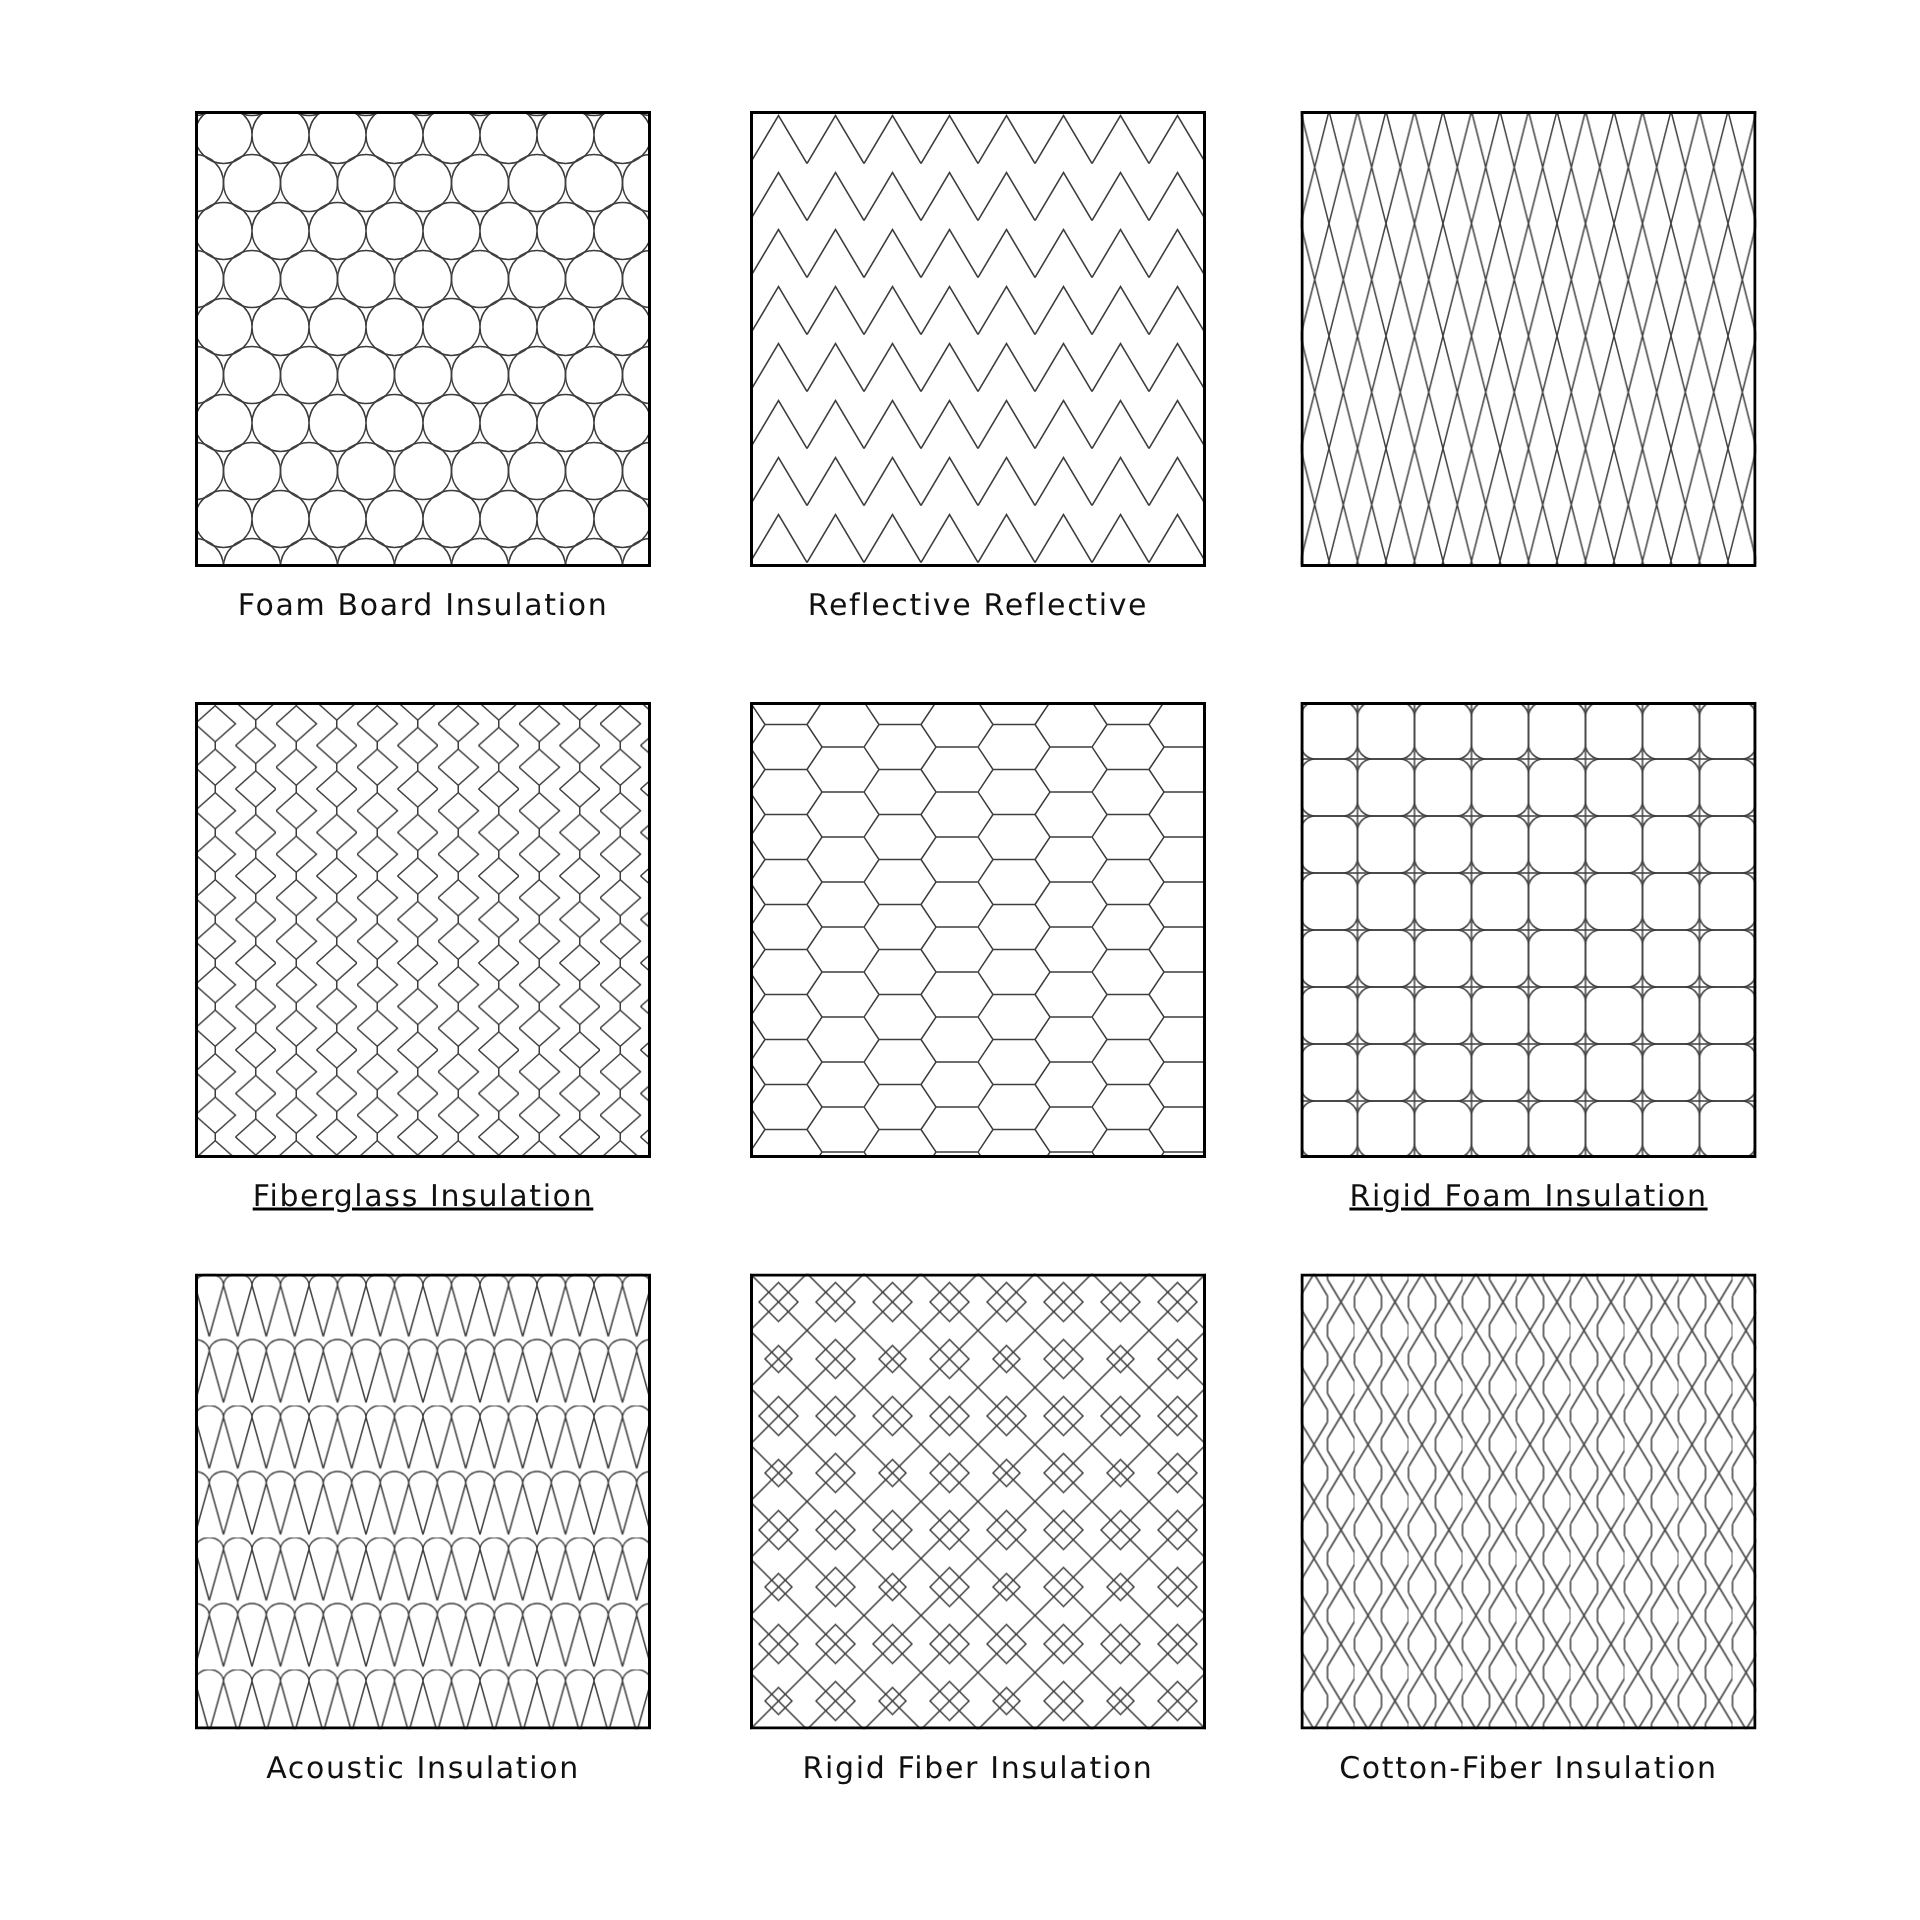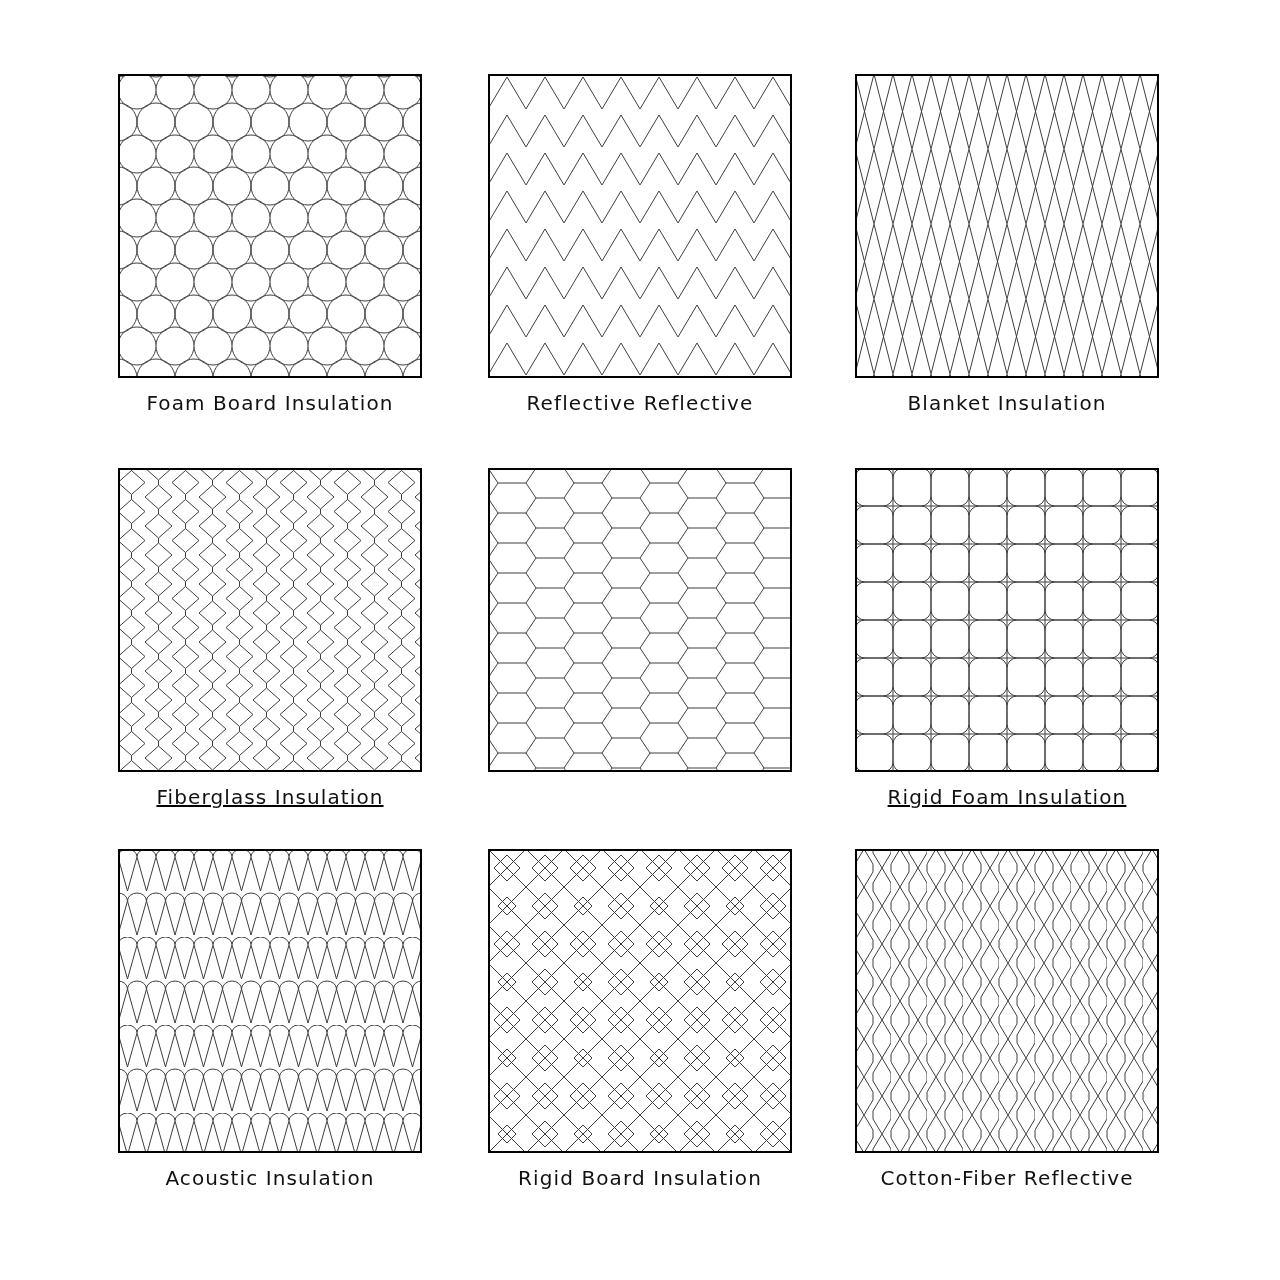--- a/index.html
+++ b/index.html
@@ -3,21 +3,21 @@
 <meta charset="utf-8">
 <style>
   html,body{margin:0;padding:0;}
   body{
     width:1280px;height:1280px;
     background:#ffffff;
     font-family:"DejaVu Sans","Liberation Sans",sans-serif;
     position:relative;
     overflow:hidden;
   }
-  .cell{position:absolute;width:304px;}
+  .cell{position:absolute;width:304px;margin-left:12px;}
   .swatch{display:block;width:304px;height:304px;background:#fff;}
   .caption{
     width:304px;
     margin-top:13px;
     text-align:center;
     font-size:20px;
     letter-spacing:1.1px;
     color:#111;
     white-space:nowrap;
   }
@@ -112,21 +112,20 @@
     <rect x="1" y="1" width="302" height="302" fill="none" stroke="#000" stroke-width="2"></rect>
   </svg>
   <div class="caption">Reflective Reflective</div>
 </div>
 
 <div class="cell r1 c3">
   <svg class="swatch" viewBox="0 0 304 304">
     <rect x="0" y="0" width="304" height="304" fill="url(#p3)"></rect>
     <rect x="1" y="1" width="302" height="302" fill="none" stroke="#000" stroke-width="2"></rect>
   </svg>
-  <div class="caption">Blanket Insulation</div>
 </div>
 
 <div class="cell r2 c1">
   <svg class="swatch" viewBox="0 0 304 304">
     <rect x="0" y="0" width="304" height="304" fill="url(#p4)"></rect>
     <rect x="1" y="1" width="302" height="302" fill="none" stroke="#000" stroke-width="2"></rect>
   </svg>
   <div class="caption">Fiberglass Insulation</div>
 </div>
 
@@ -151,22 +150,22 @@
     <rect x="1" y="1" width="302" height="302" fill="none" stroke="#000" stroke-width="2"></rect>
   </svg>
   <div class="caption">Acoustic Insulation</div>
 </div>
 
 <div class="cell r3 c2">
   <svg class="swatch" viewBox="0 0 304 304">
     <rect x="0" y="0" width="304" height="304" fill="url(#p8)"></rect>
     <rect x="1" y="1" width="302" height="302" fill="none" stroke="#000" stroke-width="2"></rect>
   </svg>
-  <div class="caption">Rigid Board Insulation</div>
+  <div class="caption">Rigid Fiber Insulation</div>
 </div>
 
 <div class="cell r3 c3">
   <svg class="swatch" viewBox="0 0 304 304">
     <rect x="0" y="0" width="304" height="304" fill="url(#p9)"></rect>
     <rect x="1" y="1" width="302" height="302" fill="none" stroke="#000" stroke-width="2"></rect>
   </svg>
-  <div class="caption">Cotton-Fiber Reflective</div>
+  <div class="caption">Cotton-Fiber Insulation</div>
 </div>
 
 </body></html>

